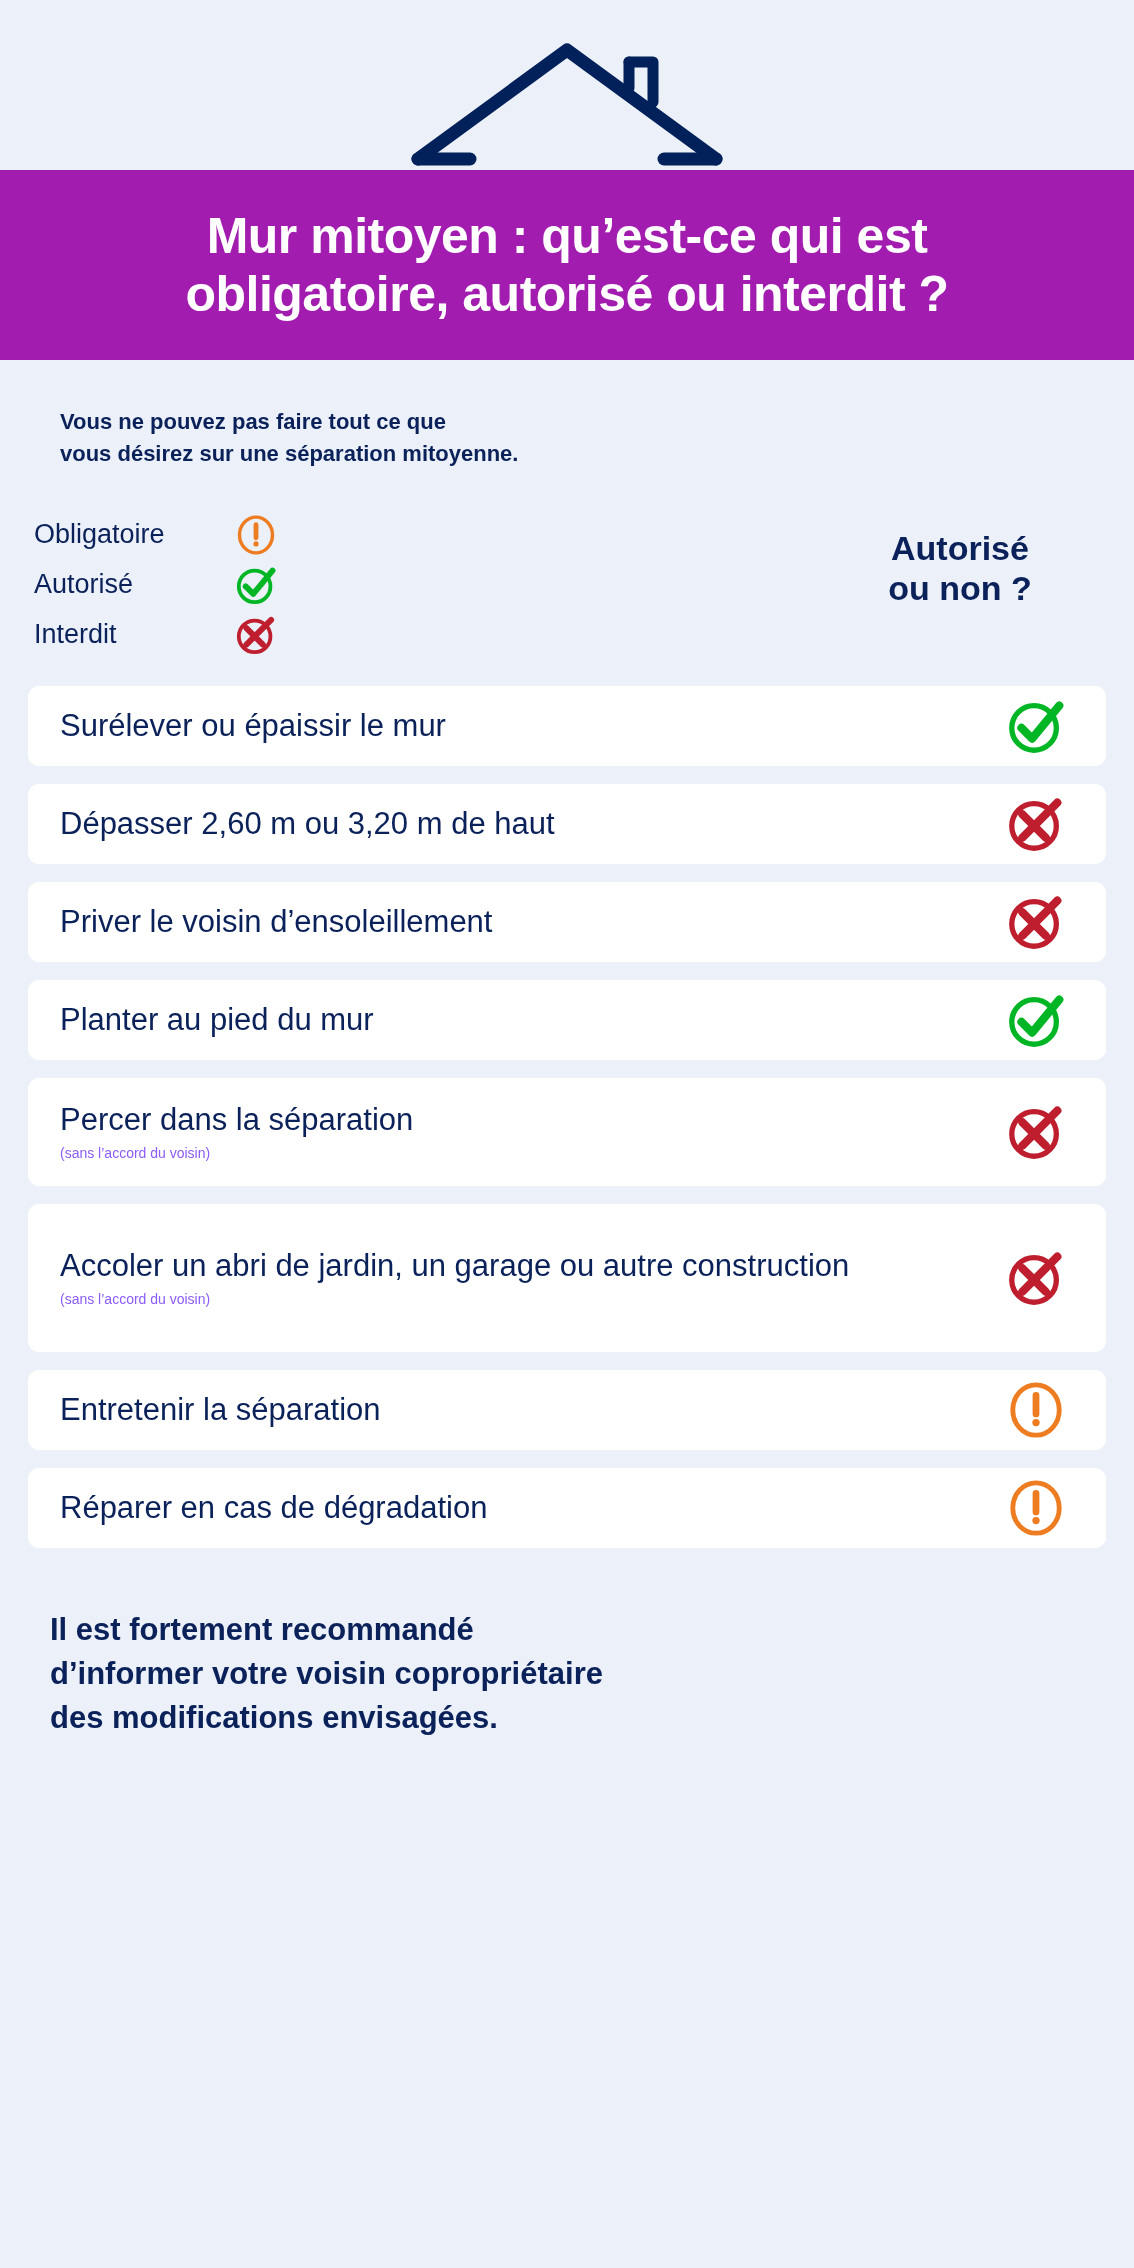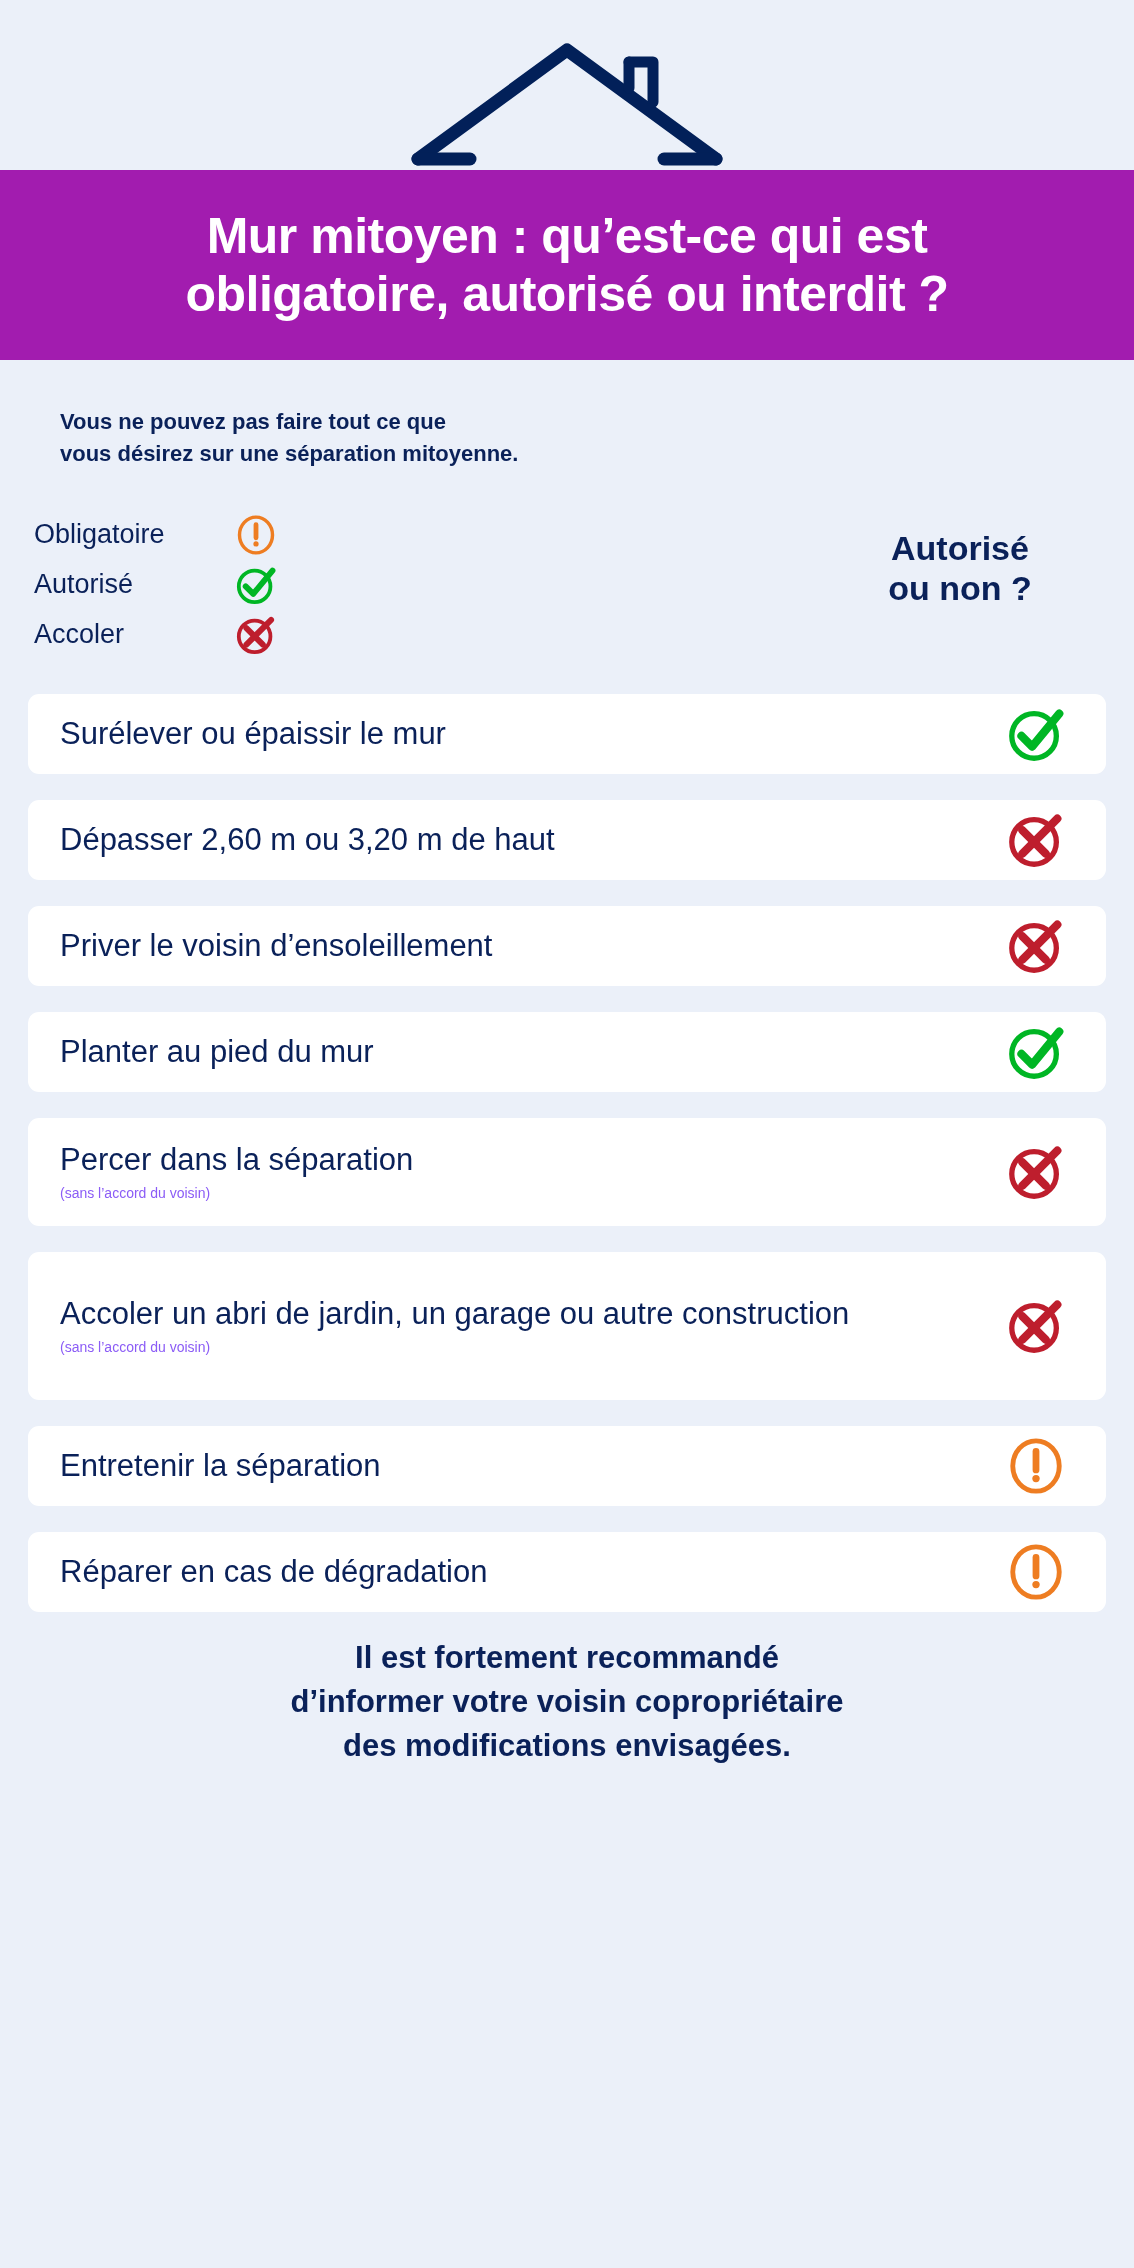--- a/index.html
+++ b/index.html
@@ -106,21 +106,20 @@
     gap:18px;
   }
   .row-card {
     background:#ffffff;
     border-radius:11px;
     display:flex;
     align-items:center;
     justify-content:space-between;
     padding:0 34px 0 32px;
     min-height:80px;
-    margin-top:8px;
   }
   .row-card.tall  { min-height:108px; }
   .row-card.taller{ min-height:148px; }
 
   .row-text { flex:1; padding-right:20px; }
   .row-main {
     font-size:31px;
     font-weight:normal;
     line-height:1.22;
     color:#0a2159;
@@ -137,22 +136,22 @@
     height:72px;
     flex:0 0 72px;
     display:flex;
     align-items:center;
     justify-content:center;
   }
   .row-icon { width:62px; height:62px; display:block; }
 
   
   .footer {
-    margin-top:24px;
-    text-align:center;
+    margin-top:60px;
+    text-align:left;
     font-size:31px;
     font-weight:bold;
     line-height:1.42;
     color:#0a2159;
     padding:0 50px;
   }
 </style>
 </head>
 <body>
 
@@ -193,21 +192,21 @@
 
     <div class="legend-row">
       <span class="legend-label">Autorisé</span>
       <svg class="legend-icon" viewBox="0 0 64 64" fill="none">
         <circle cx="30" cy="34" r="23" stroke="#00B624" stroke-width="5.5" fill="none"></circle>
         <path d="M17 34 L28 45 L56 11" stroke="#00B624" stroke-width="8.5" stroke-linecap="round" stroke-linejoin="round" fill="none"></path>
       </svg>
     </div>
 
     <div class="legend-row">
-      <span class="legend-label">Accoler</span>
+      <span class="legend-label">Interdit</span>
       <svg class="legend-icon" viewBox="0 0 64 64" fill="none">
         <circle cx="30" cy="34" r="23" stroke="#BE1E2D" stroke-width="5.5" fill="none"></circle>
         <path d="M18 22 L42 46" stroke="#BE1E2D" stroke-width="8.5" stroke-linecap="round"></path>
         <path d="M18 46 L54 10" stroke="#BE1E2D" stroke-width="8.5" stroke-linecap="round"></path>
       </svg>
     </div>
 
   </div>
 
   <div class="col-header">

